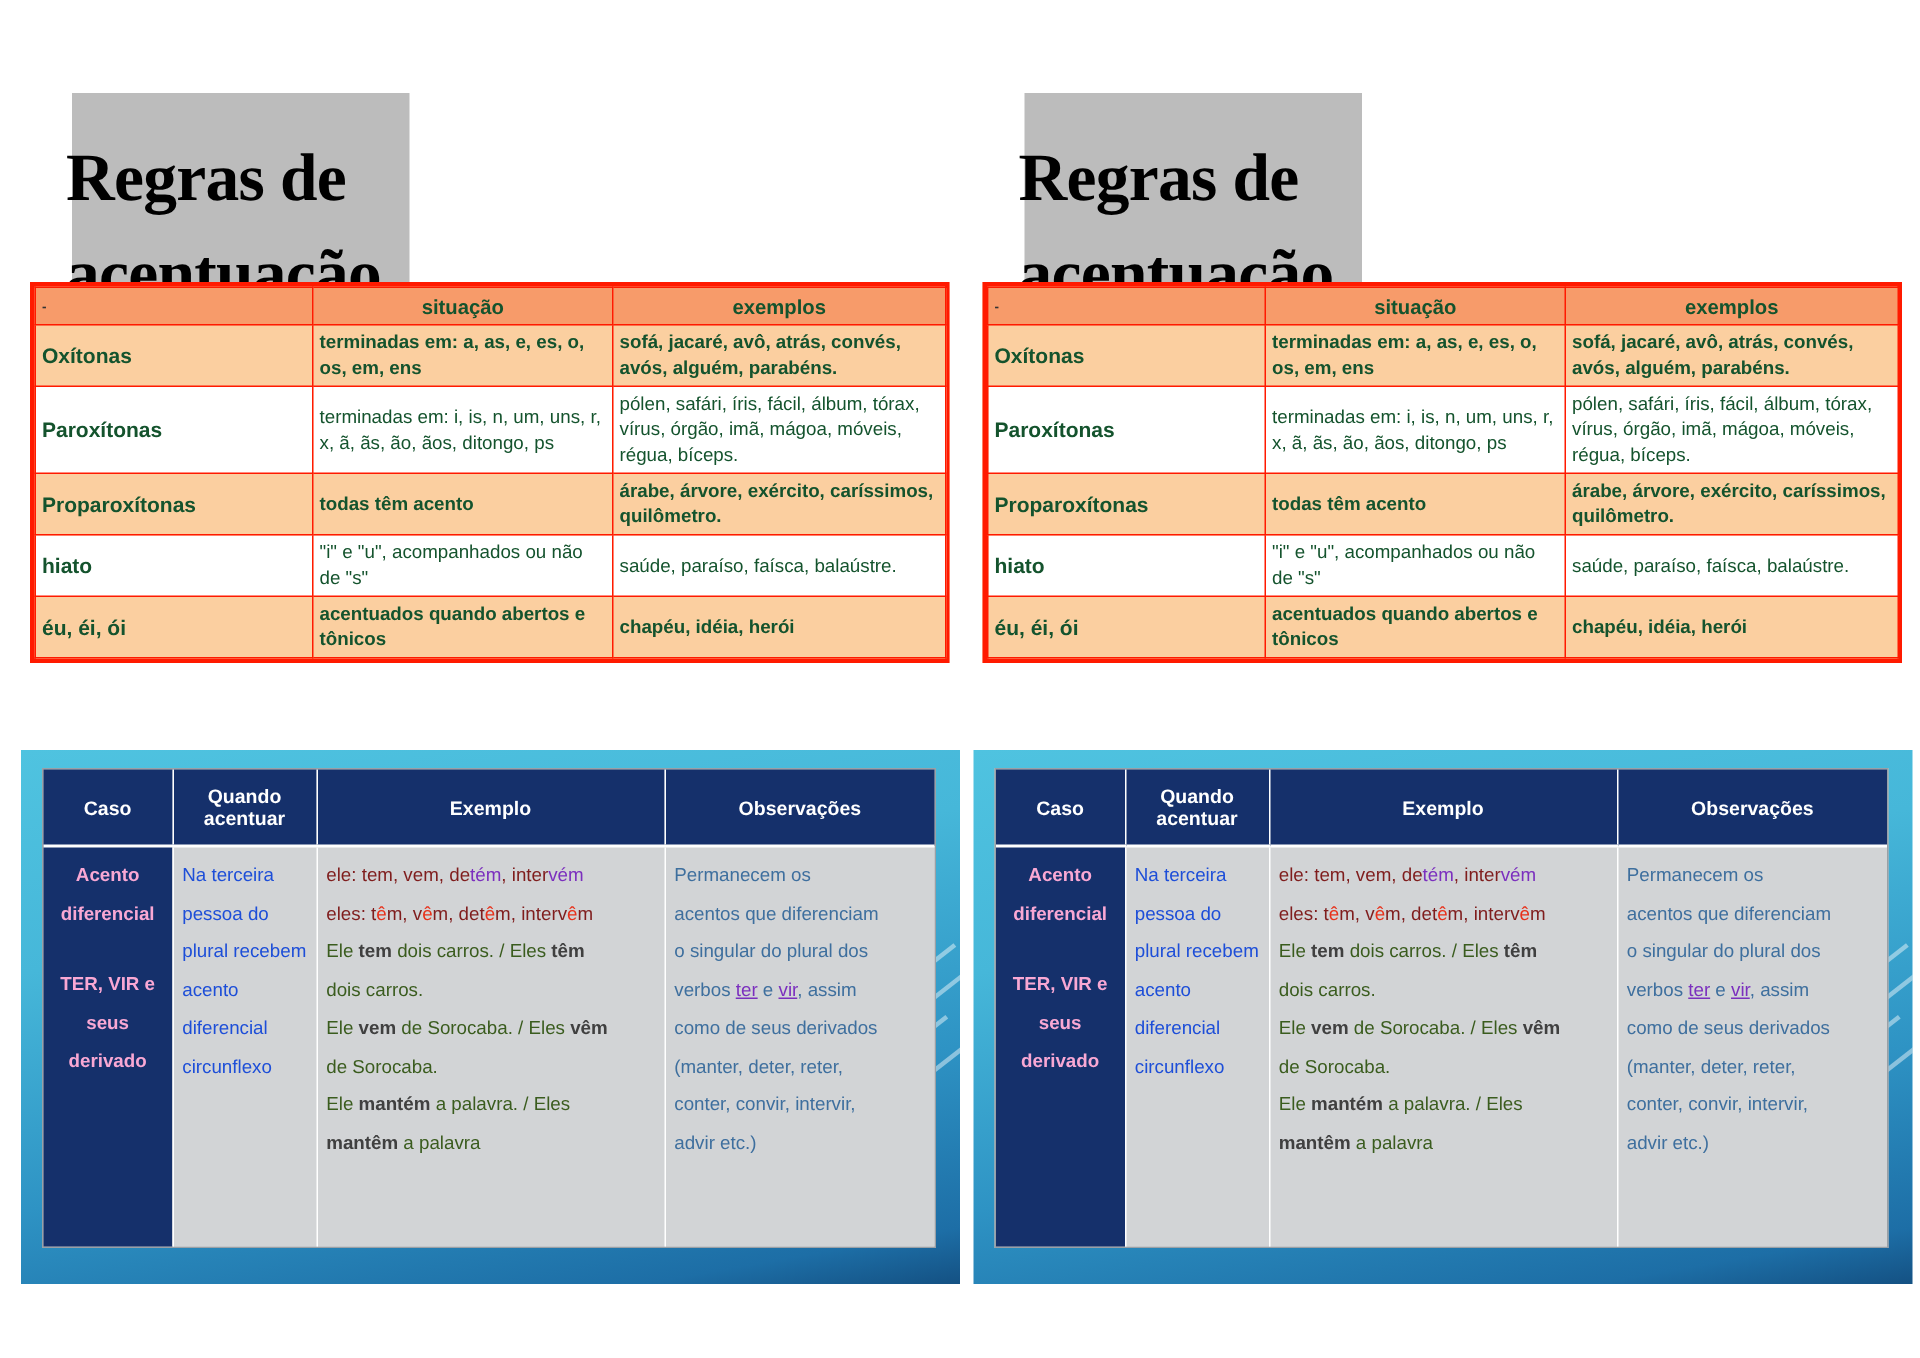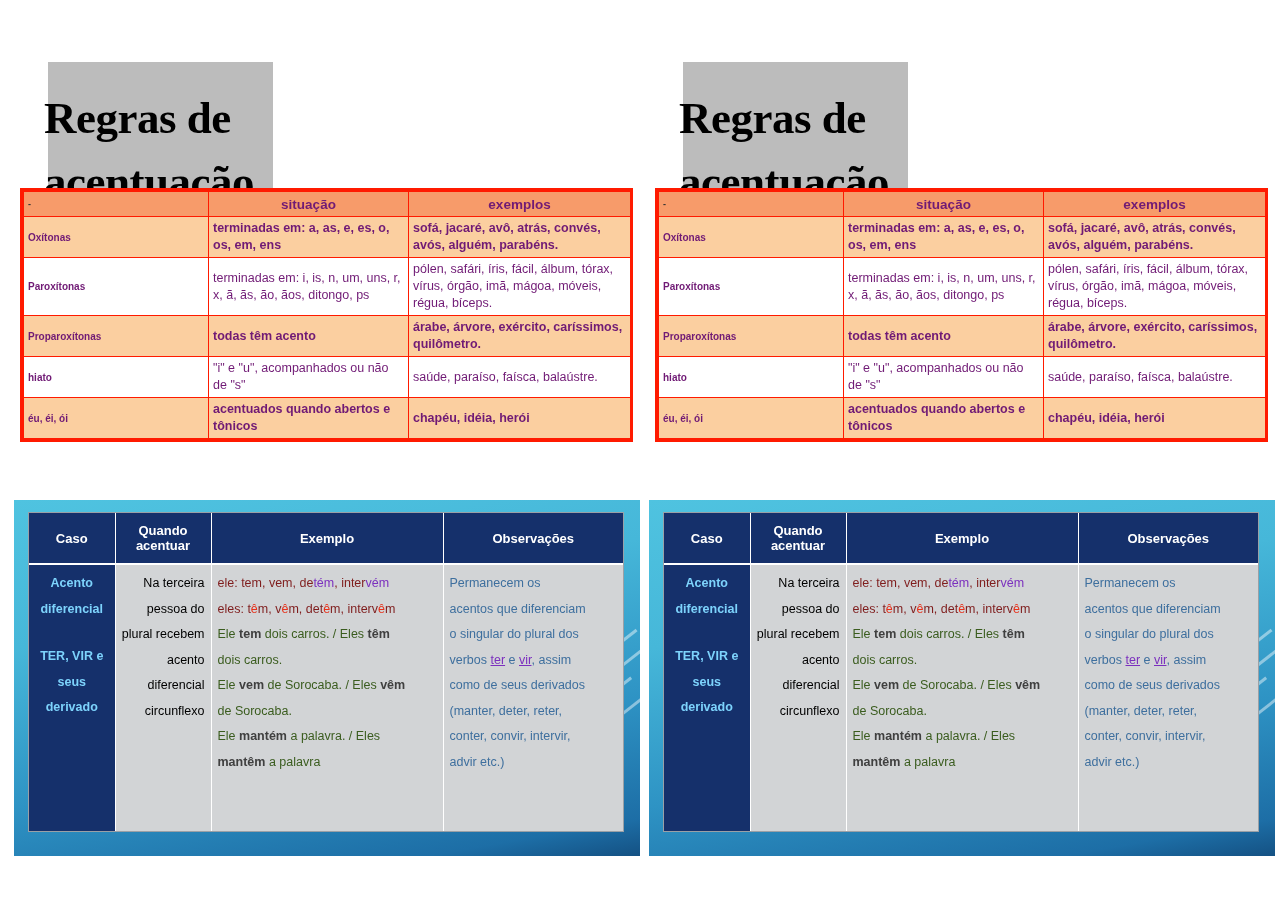--- a/index.html
+++ b/index.html
@@ -63,37 +63,37 @@
     border-collapse: collapse;
     width: 100%;
     table-layout: fixed;
   }
   table.otable td, table.otable th {
     border: 1.5px solid #ff1a00;
     padding: 3px 4px;
     font-family: "Liberation Sans", sans-serif;
     font-size: 12.5px;
     line-height: 17px;
-    color: #701a75;
+    color: #14532d;
     vertical-align: middle;
   }
   table.otable th {
     background: #f79b6a;
     font-weight: bold;
     font-size: 13.5px;
     height: 22px;
     padding: 1px 4px;
   }
   table.otable th.c-blank { text-align: left; font-size: 9px; color: #333; }
   .ocol1 { width: 185px; }
   .ocol2 { width: 200px; }
   .ocol3 { width: 222px; }
   table.otable td.caso {
     font-weight: bold;
-    font-size: 10px;
+    font-size: 14px;
   }
   tr.shade td { background: #fbcfa0; font-weight: bold; }
   tr.plain td { background: #ffffff; }
 
   
   .blue-panel {
     position: absolute;
     left: 14px;
     top: 500px;
     width: 626px;
@@ -145,29 +145,29 @@
     padding: 6px 6px 10px 6px;
     font-size: 12.5px;
     line-height: 25.5px;
     background: #d2d4d6;
     border-right: 1px solid #ffffff;
     height: 250px;
   }
   table.btable td:last-child { border-right: none; }
   td.caso-cell {
     background: #15306b !important;
-    color: #7dd3fc;
+    color: #f9a8d4;
     font-weight: bold;
     text-align: center;
     vertical-align: middle;
     padding-top: 0;
   }
   td.quando-cell {
-    text-align: right;
-    color: #000000;
+    text-align: left;
+    color: #1d4ed8;
     vertical-align: middle;
   }
   td.exemplo-cell { color: #3a5c1e; padding-left: 8px; }
   td.obs-cell     { color: #3e6f9e; padding-left: 8px; }
 
   .bcol1 { width: 86px; }
   .bcol2 { width: 96px; }
   .bcol3 { width: 232px; }
   .bcol4 { width: 180px; }
 

